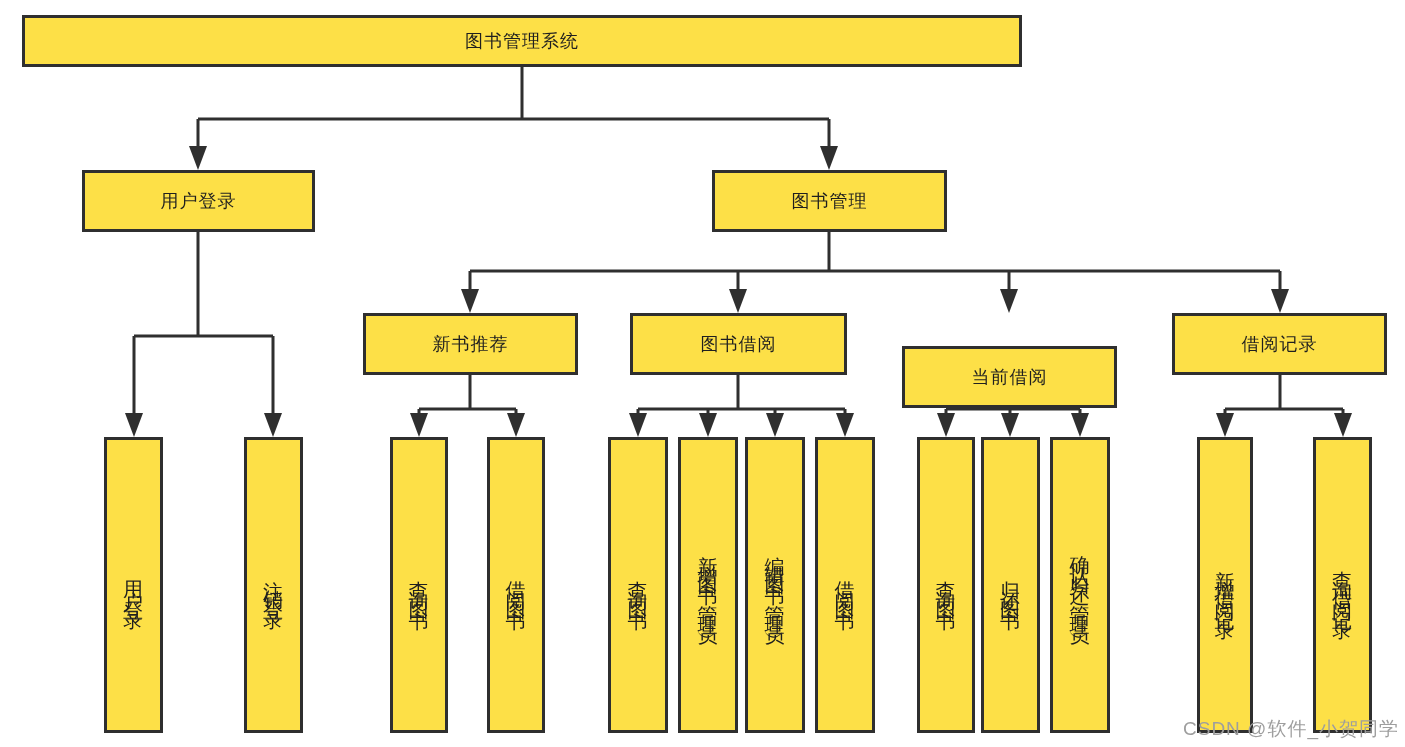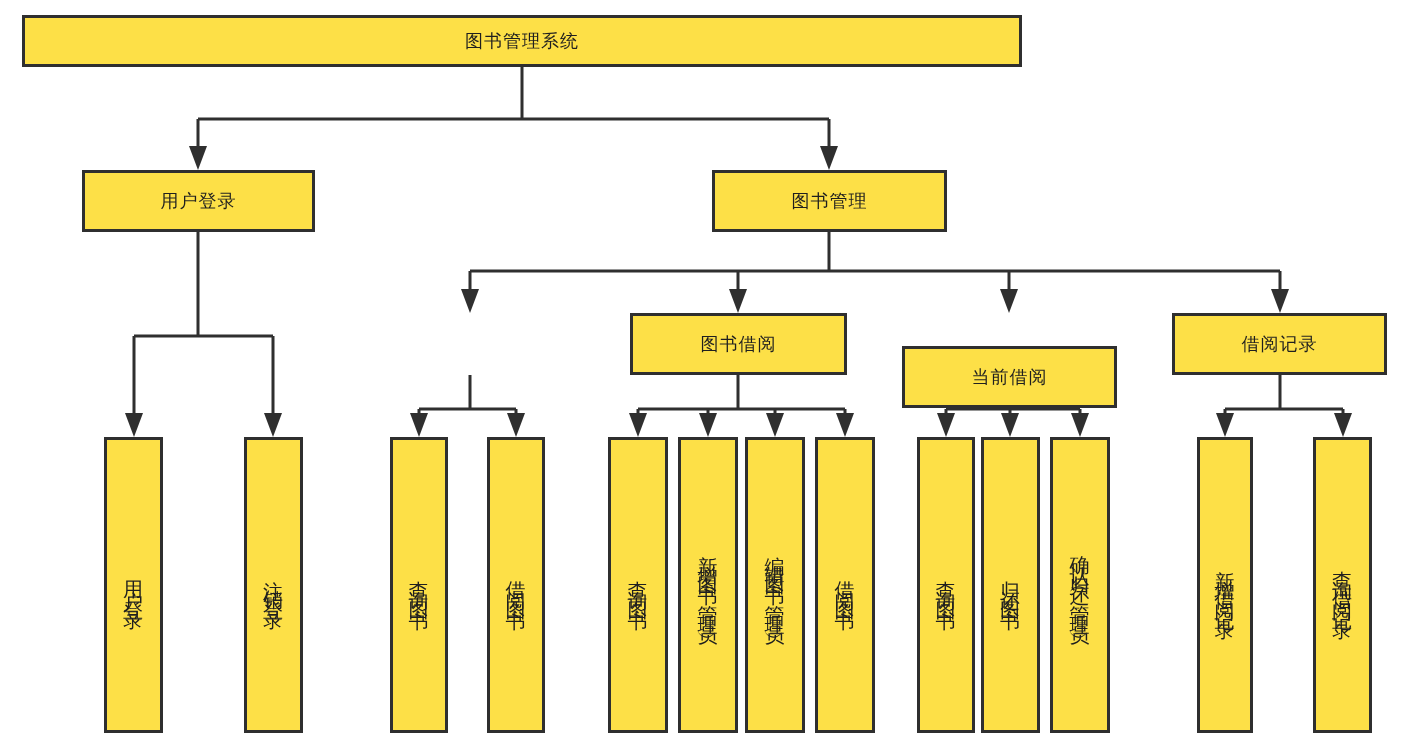--- a/index.html
+++ b/index.html
@@ -83,20 +83,23 @@
     <span class="hlabel">图书管理系统</span>
   </div>
 
   <div class="box" style="left: 82px; top: 170px; width: 233px; height: 62px; border-color: rgb(47, 47, 47); color: rgb(31, 31, 31);">
     <span class="hlabel">用户登录</span>
   </div>
   <div class="box" style="left: 712px; top: 170px; width: 235px; height: 62px; border-color: rgb(47, 47, 47); color: rgb(31, 31, 31);">
     <span class="hlabel">图书管理</span>
   </div>
 
+  <div class="box" style="left: 363px; top: 313px; width: 215px; height: 62px; border-color: rgb(47, 47, 47); color: rgb(31, 31, 31);">
+    <span class="hlabel">新书推荐</span>
+  </div>
   <div class="box" style="left: 630px; top: 313px; width: 217px; height: 62px; border-color: rgb(47, 47, 47); color: rgb(31, 31, 31);">
     <span class="hlabel">图书借阅</span>
   </div>
   <div class="box" style="left: 902px; top: 313px; width: 215px; height: 62px; border-color: rgb(47, 47, 47); color: rgb(31, 31, 31); margin-top: 33px;">
     <span class="hlabel">当前借阅</span>
   </div>
   <div class="box" style="left: 1172px; top: 313px; width: 215px; height: 62px; border-color: rgb(47, 47, 47); color: rgb(31, 31, 31);">
     <span class="hlabel">借阅记录</span>
   </div>
 
@@ -137,13 +140,14 @@
     <span class="vlabel">确认归还（管理员）</span>
   </div>
 
   <div class="box" style="left: 1197px; top: 437px; width: 56px; height: 296px; border-color: rgb(47, 47, 47); color: rgb(31, 31, 31);">
     <span class="vlabel">新增借阅记录</span>
   </div>
   <div class="box" style="left: 1313px; top: 437px; width: 59px; height: 296px; border-color: rgb(47, 47, 47); color: rgb(31, 31, 31);">
     <span class="vlabel">查询借阅记录</span>
   </div>
 
+  <div class="watermark" style="color: rgb(158, 158, 158);">CSDN @软件_小贺同学</div>
 </div>
 
 </body></html>

